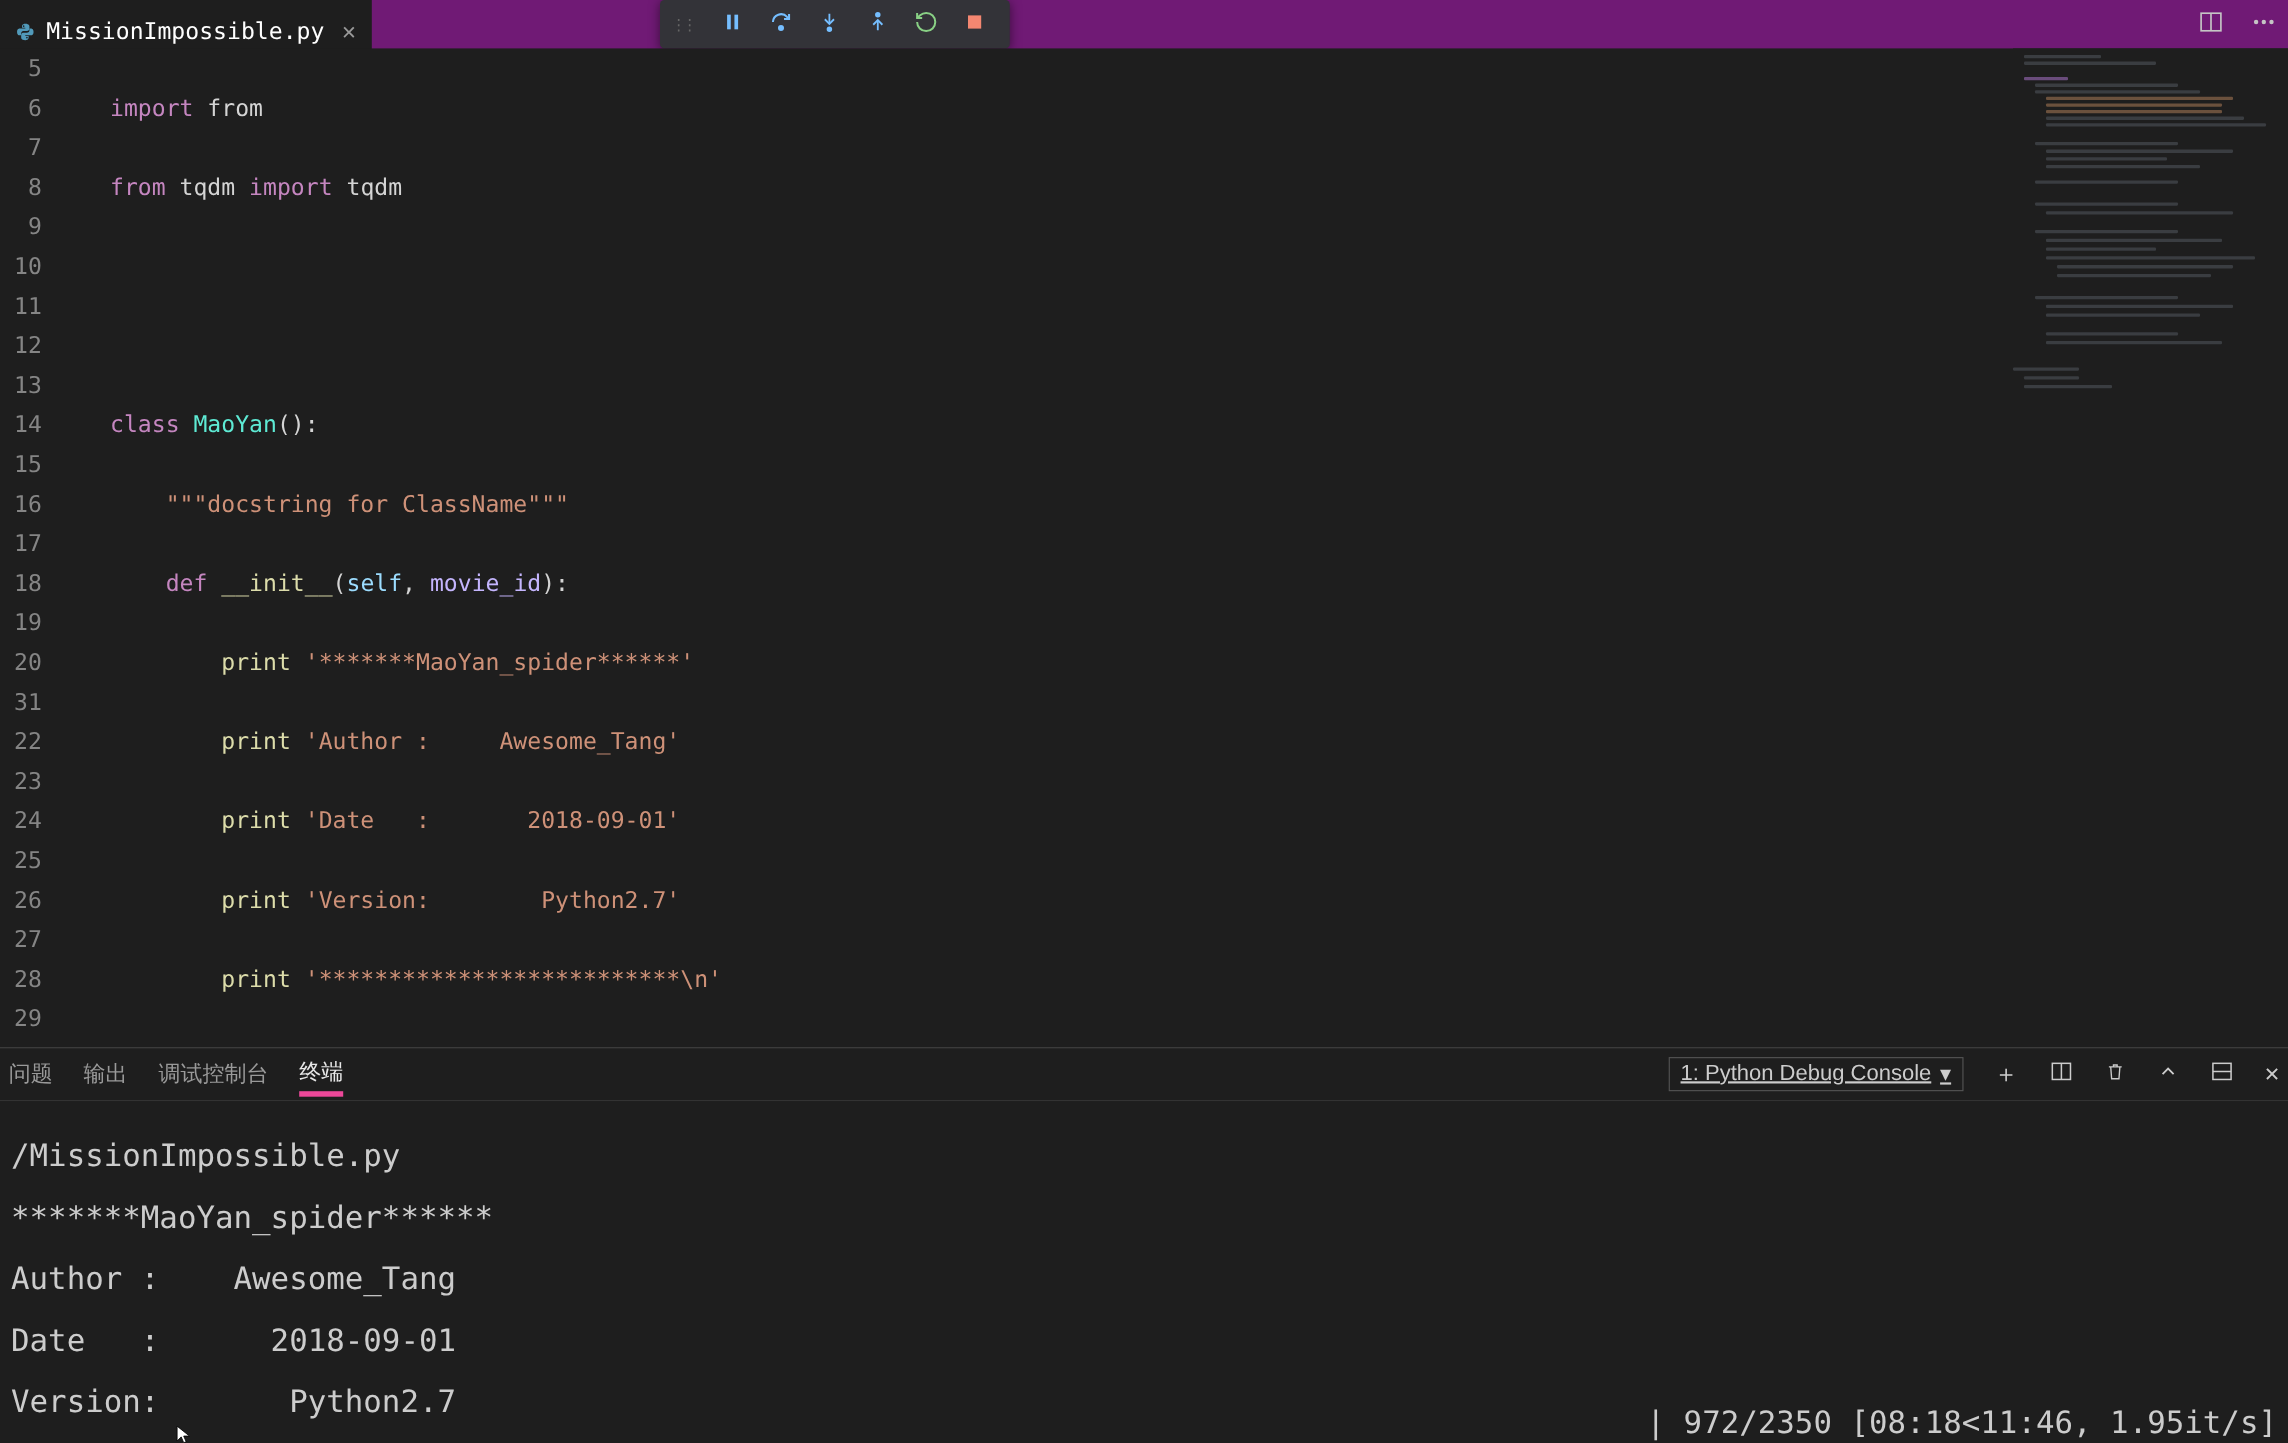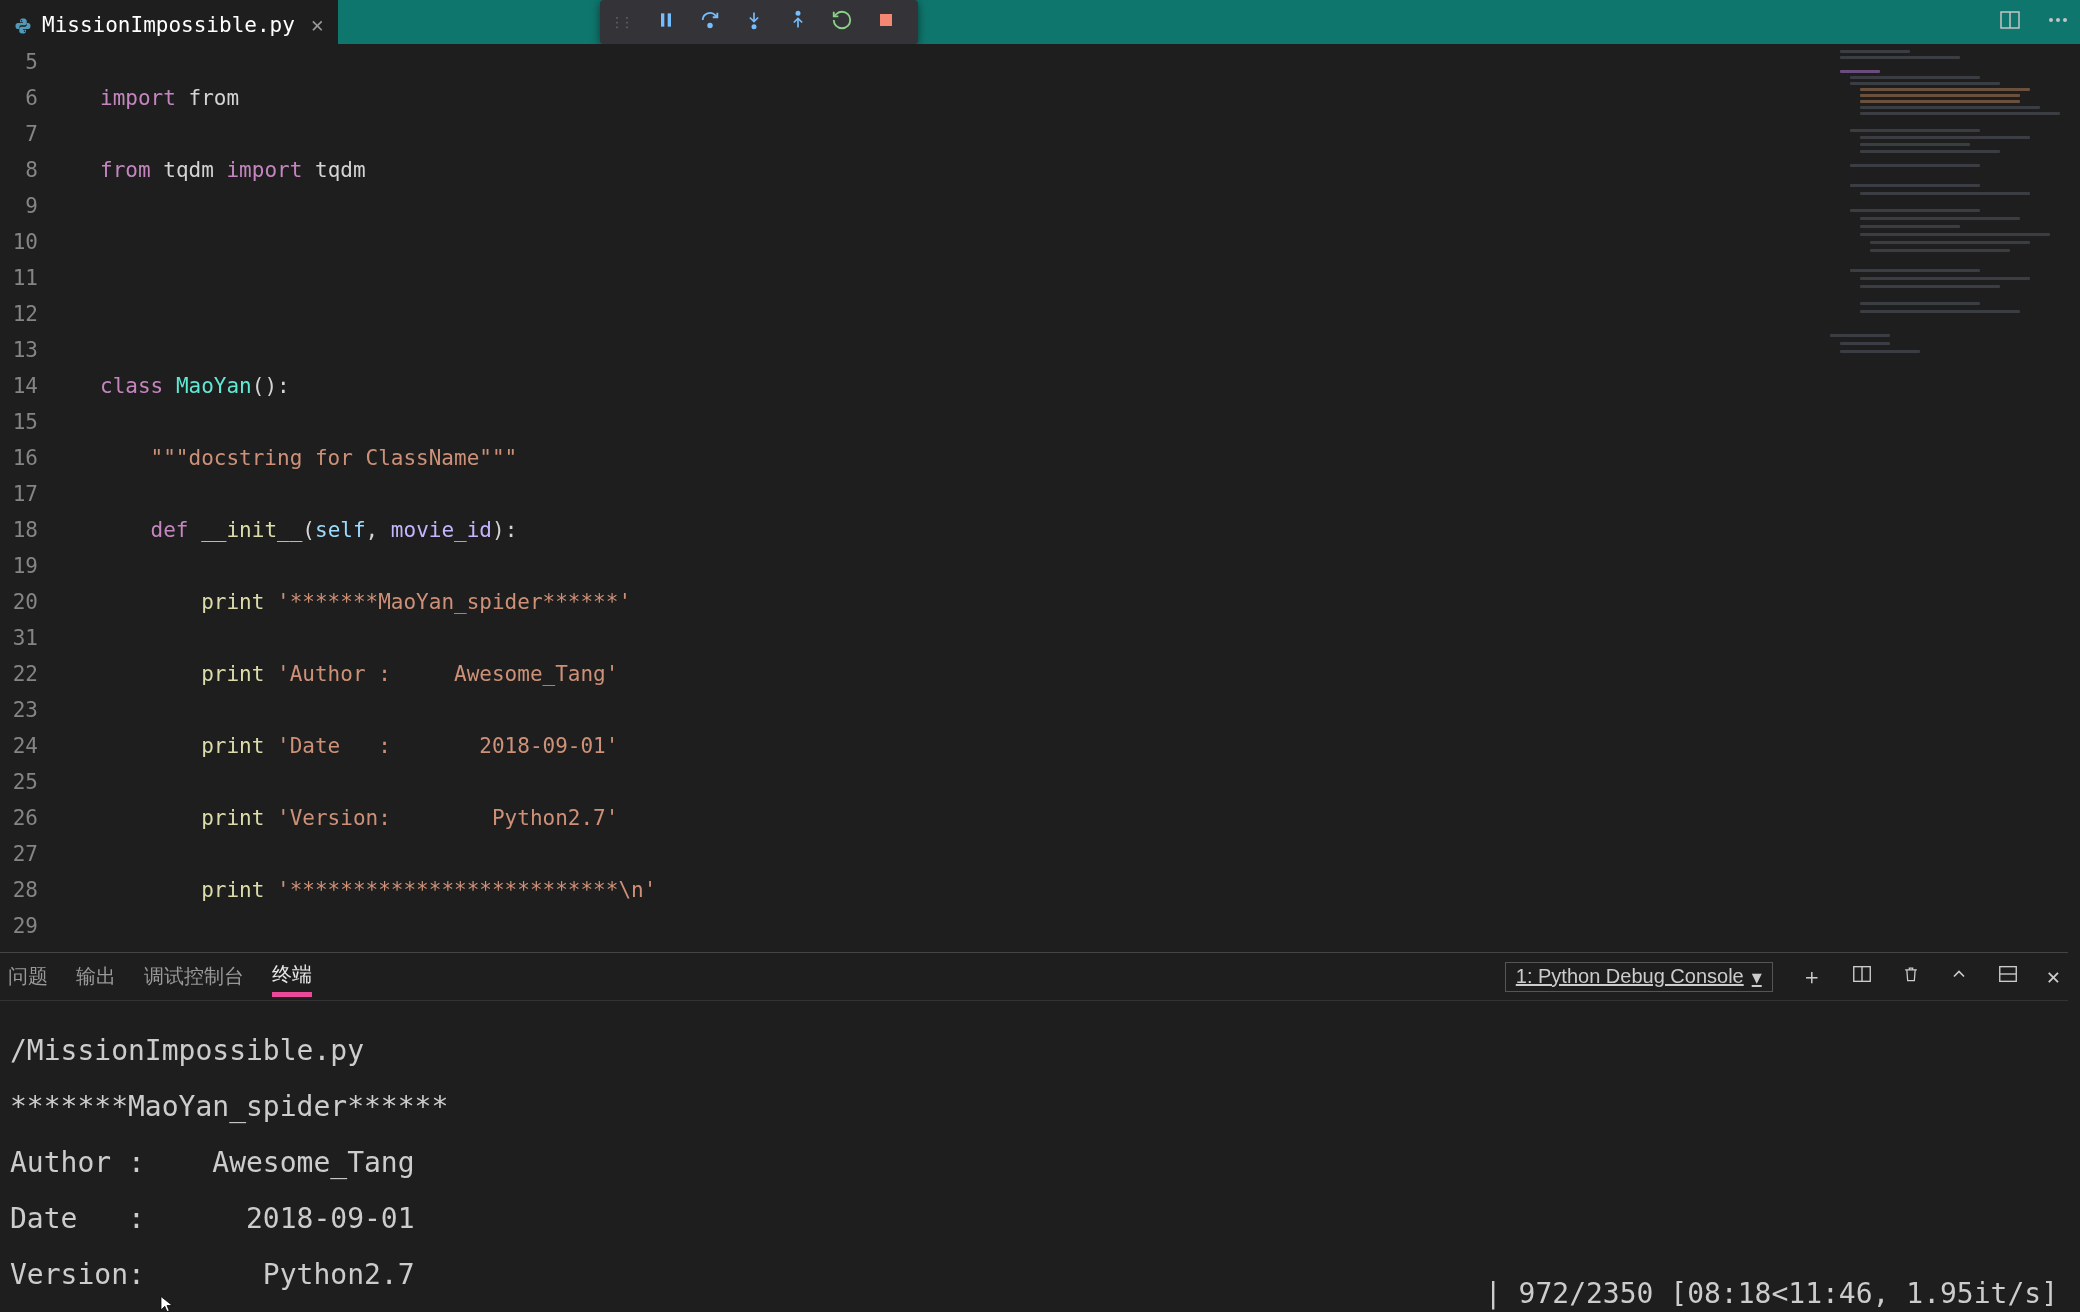--- a/index.html
+++ b/index.html
@@ -10,23 +10,23 @@
   width: 2080px;
   height: 1312px;
   overflow: hidden;
   font-size: 21px;
 }
 
 
 .tab-bar {
   display: flex;
   align-items: center;
-  background: #0f766e;
+  background: #701a75;
   height: 56px;
-  border-bottom: 6px solid #eab308;
+  border-bottom: 1px solid #eab308;
 }
 .tab {
   display: flex;
   align-items: center;
   padding: 0 14px;
   height: 100%;
   background: #1e1e1e;
   color: #fff;
   gap: 10px;
 }
@@ -139,21 +139,21 @@
   background:#3a3d41;
   height:3px;
   border-radius:1px;
 }
 
 
 .panel {
   position: absolute;
   bottom: 0;
   left: 0;
-  right: 12px;
+  right: 0;
   height: 360px;
   background: #1e1e1e;
   border-top: 1px solid #444;
 }
 .panel-tabs {
   display: flex;
   align-items: center;
   height: 48px;
   padding: 0 8px;
   gap: 28px;

